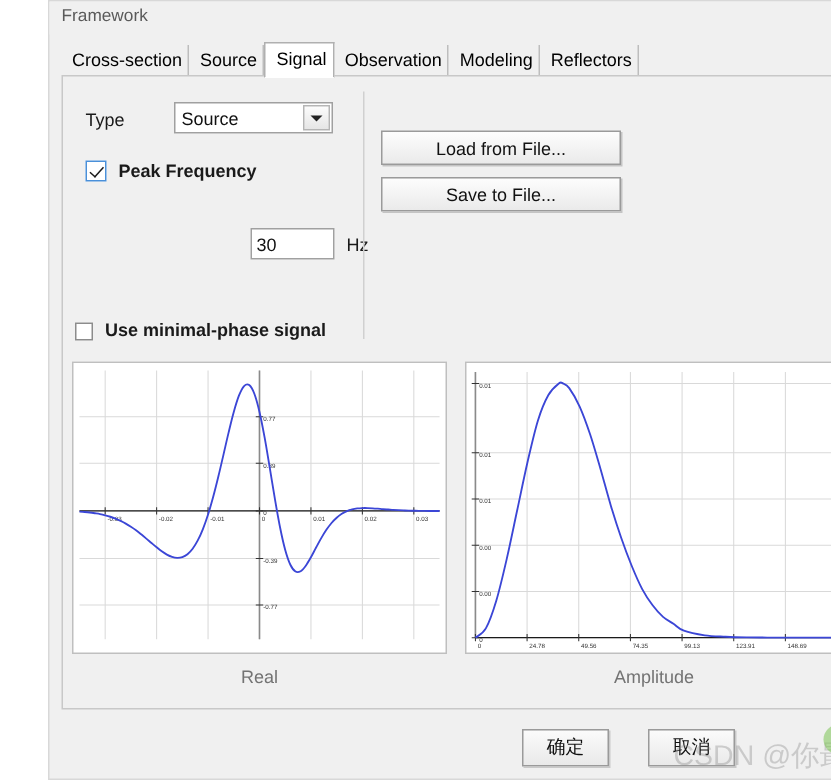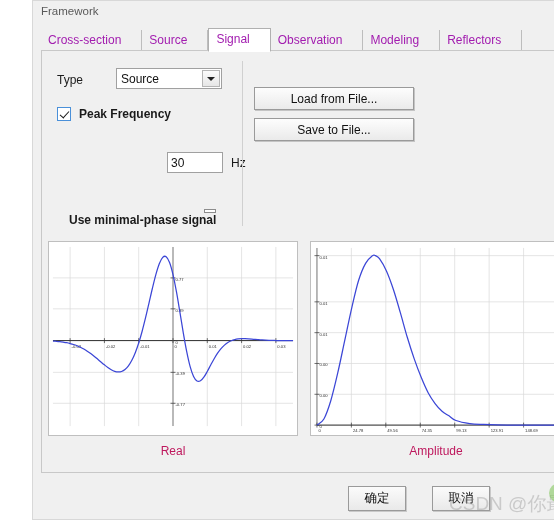--- a/index.html
+++ b/index.html
@@ -57,23 +57,23 @@
   
   .tabbar {
     position: absolute;
     left: 8px; top: 28px;
     height: 22px;
     display: flex;
     align-items: flex-end;
   }
   .tab {
     position: relative;
-    padding: 2px 20px 3px 7px;
-    font-size: 12px;
-    color: #a21caf;
+    padding: 2px 4px 3px 7px;
+    font-size: 12px;
+    color: #000000;
     background: transparent;
     border-right: 1px solid #bdbdbd;
     white-space: nowrap;
     line-height: 16px;
     cursor: default;
   }
   .tab.active {
     background: #ffffff;
     border: 1px solid #b0b0b0;
     border-bottom: 1px solid #ffffff;
@@ -205,25 +205,24 @@
     justify-content: center;
     box-shadow: 1px 1px 0 #c4c4c4;
     cursor: default;
     font-family: "Liberation Sans", sans-serif;
   }
   .btn-load { left: 212px; top: 36px; }
   .btn-save { left: 212px; top: 67px; }
 
   .chk-minimal {
     position: absolute;
-    left: 19px; top: 158px;
+    left: 8px; top: 158px;
     height: 18px;
     display: flex;
     align-items: flex-end;
-    flex-direction: column;
   }
   .chk-box-plain {
     width: 12px; height: 12px;
     background: #ffffff;
     border: 1px solid #8c8c8c;
     box-sizing: border-box;
     cursor: default;
   }
 
   
@@ -235,21 +234,21 @@
   }
   .chart-left  { left: 6px;  top: 190px; width: 250px; height: 195px; }
   .chart-right { left: 268px; top: 190px; width: 252px; height: 195px; }
 
   .chart-wrap svg { display: block; width: 100%; height: 100%; }
 
   .chart-caption {
     position: absolute;
     top: 393px;
     font-size: 12px;
-    color: #be185d;
+    color: #737373;
     text-align: center;
   }
   .cap-left  { left: 6px;  width: 250px; }
   .cap-right { left: 268px; width: 252px; }
 
   
   .dlg-btn {
     position: absolute;
     width: 58px; height: 25px;
     background: linear-gradient(#fbfbfb, #e9e9e9);

